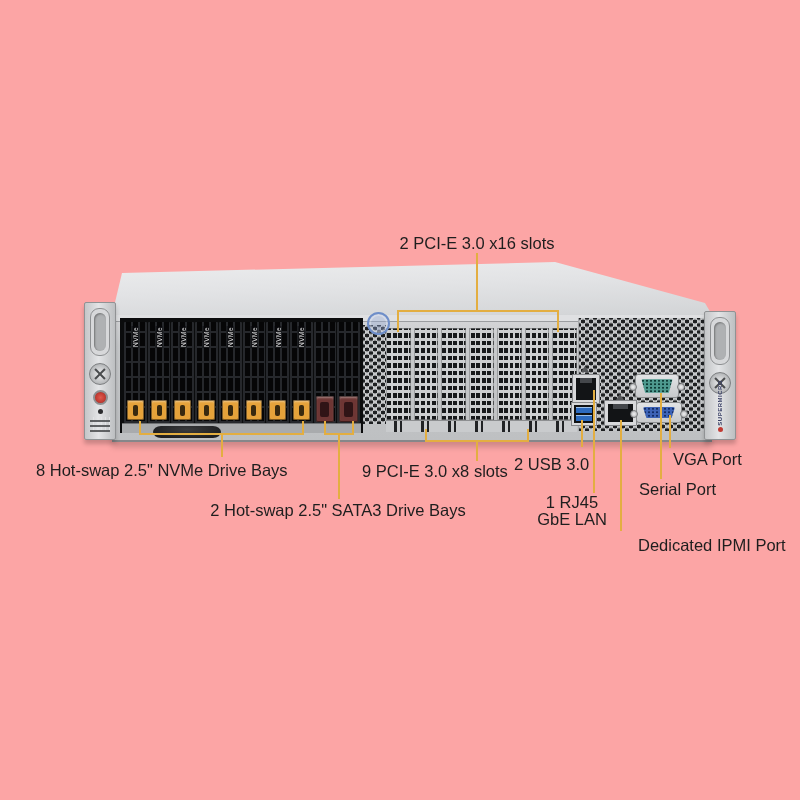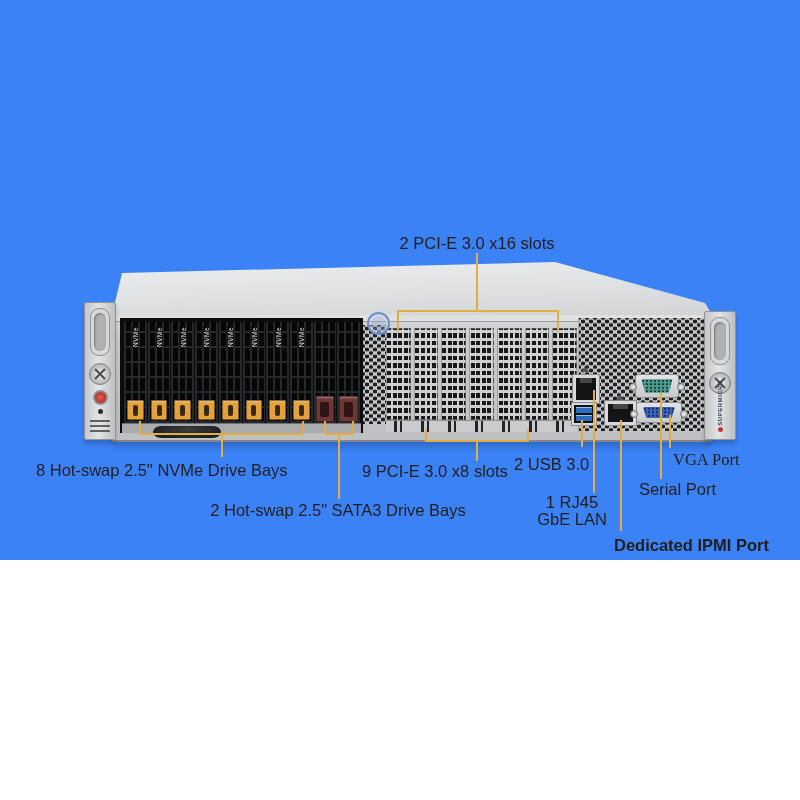--- a/index.html
+++ b/index.html
@@ -1,17 +1,17 @@
 <!DOCTYPE html>
 <html style="--callout_line: #E3AE41; --label_text: #1E1E1E; --nvme_latch: #E5A23A; --sata_latch: #6E3634; --usb_blue: #2D6BBF; --vga_blue: #3D63B6; --serial_teal: #4E9A8F; --power_red: #C23B32; --brand_red: #C03A33; --brand_navy: #3A4066;"><head>
 <meta charset="utf-8">
 <style>
   html,body{margin:0;padding:0;background:#ffffff;}
   body{font-family:"Liberation Sans", sans-serif;}
-  .stage{position:relative;width:800px;height:560px;background:#3b82f6;overflow:hidden;}
+  .stage{position:relative;width:800px;height:800px;background:#fca5a5;overflow:hidden;}
 
   
   .lid{position:absolute;left:112px;top:262px;width:600px;height:53px;
        background:linear-gradient(178deg,#ECEDEE 0%,#E2E3E5 45%,#D2D4D6 100%);
        clip-path:polygon(10px 11px,443px 0px,593px 41px,600px 53px,0px 53px);}
   .face{position:absolute;left:112px;top:315px;width:600px;height:125px;
         background:linear-gradient(180deg,#D6D7D9 0%,#C7C9CB 25%,#BEC0C2 100%);
         border-bottom:2px solid #85878A;box-shadow:0 5px 6px rgba(0,0,0,.18);}
   .face-topband{position:absolute;left:0;top:0;width:100%;height:6px;
         background:#DFE0E2;border-bottom:1px solid #9B9DA0;}
@@ -275,17 +275,17 @@
 
   <div class="lbl center" style="left:477px;top:235px;">2 PCI-E 3.0 x16 slots</div>
   <div class="lbl" style="left:36px;top:462px;">8 Hot-swap 2.5" NVMe Drive Bays</div>
   <div class="lbl center" style="left:338px;top:502px;">2 Hot-swap 2.5" SATA3 Drive Bays</div>
   <div class="lbl" style="left:362px;top:463px;">9 PCI-E 3.0 x8 slots</div>
   <div class="lbl" style="left:514px;top:456px;">2 USB 3.0</div>
   <div class="lbl center" style="left:572px;top:494px;">
     <div>1 RJ45</div>
     <div>GbE LAN</div>
   </div>
-  <div class="lbl" style="left:673px;top:451px;font-family:Liberation Serif, serif;">VGA Port</div>
+  <div class="lbl" style="left:673px;top:451px;">VGA Port</div>
   <div class="lbl" style="left:639px;top:481px;text-align:right;">Serial Port</div>
-  <div class="lbl" style="left:614px;top:537px;font-weight:bold;">Dedicated IPMI Port</div>
+  <div class="lbl" style="left:638px;top:537px;">Dedicated IPMI Port</div>
 
 </div>
 
 </body></html>

